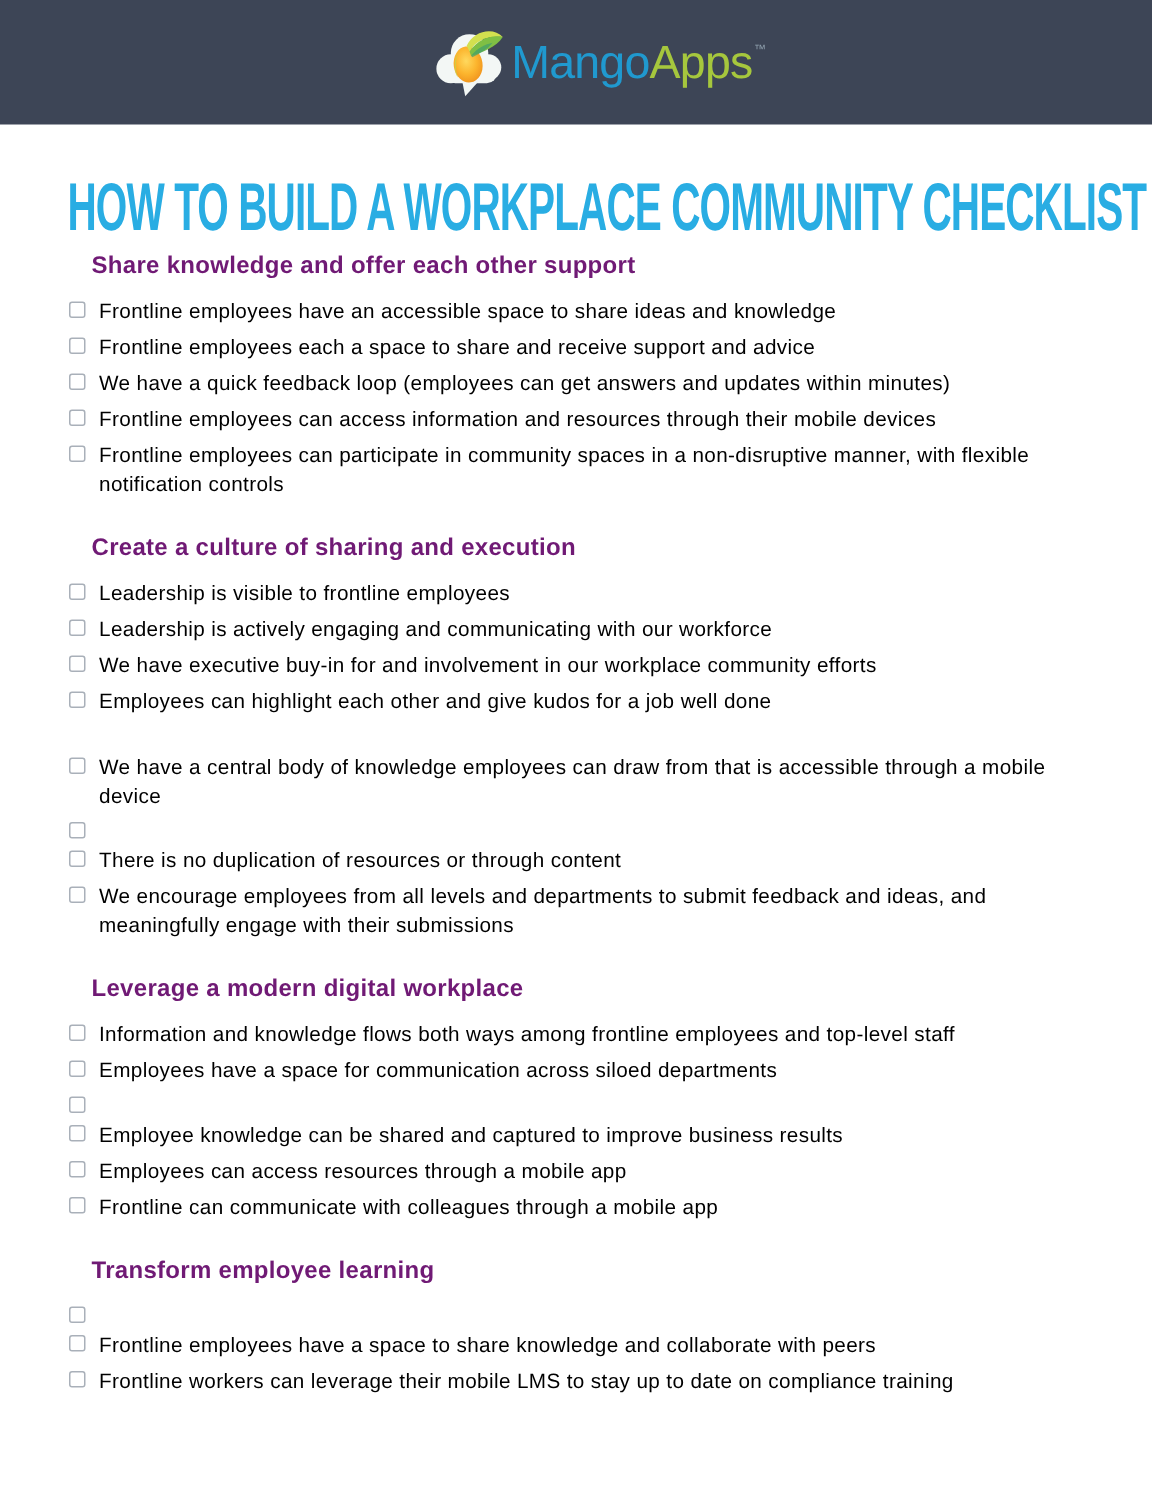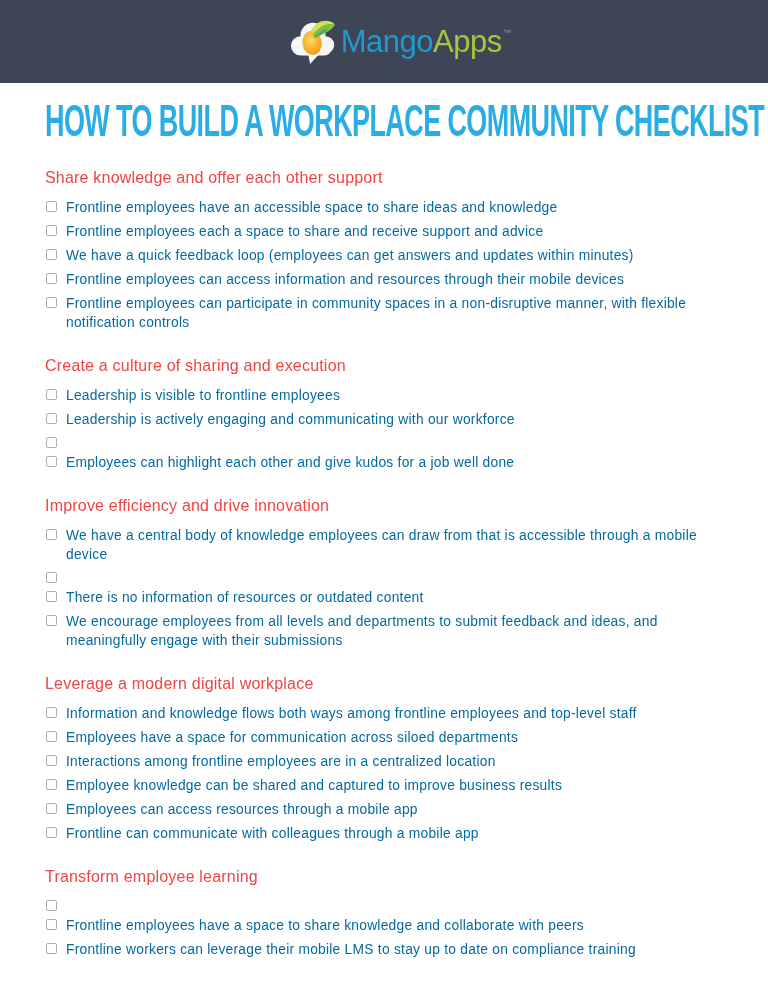--- a/index.html
+++ b/index.html
@@ -41,62 +41,62 @@
     position: relative;
     top: 3px;
     margin-left: 1px;
   }
 
   
   main { padding: 0 43px 0 45px; }
 
   .page-title {
     margin: 0;
-    padding-top: 12px;
+    padding-top: 29px;
     height: 78px;
     overflow: visible;
   }
   .page-title-inner {
     display: inline-block;
     white-space: nowrap;
     font-size: 45px;
     font-weight: bold;
     color: #29ade3;
     letter-spacing: -1px;
     transform: scale(0.60, 1);
     transform-origin: left center;
   }
 
   .section { margin-top: 25px; }
   .section:first-child { margin-top: 8px; }
   .section-heading {
-    margin: 0 0 11px 0;
+    margin: 0 0 11px 16px;
     font-size: 16px;
-    font-weight: normal;
-    color: #ef4444;
+    font-weight: bold;
+    color: #701a75;
     letter-spacing: 0.2px;
   }
   .item {
     display: flex;
     align-items: flex-start;
     margin-bottom: 5px;
   }
   .checkbox {
     flex: 0 0 auto;
     width: 11px;
     height: 11px;
     border: 1.5px solid #a9b0b9;
     border-radius: 2px;
     background: #ffffff;
     margin: 3px 9px 0 1px;
   }
   .item-label {
     font-size: 13.8px;
     line-height: 19px;
-    color: #0369a1;
+    color: #000000;
     letter-spacing: 0.25px;
     max-width: 658px;
   }
 </style>
 </head>
 <body>
 
 <header class="topbar">
   <div class="logo">
     <svg class="logo-icon" viewBox="0 0 52 54" aria-hidden="true">
@@ -160,57 +160,56 @@
         <div class="item">
           <span class="checkbox" role="checkbox" aria-checked="false"></span>
           <span class="item-label">Leadership is visible to frontline employees</span>
         </div>
         <div class="item">
           <span class="checkbox" role="checkbox" aria-checked="false"></span>
           <span class="item-label">Leadership is actively engaging and communicating with our workforce</span>
         </div>
         <div class="item">
           <span class="checkbox" role="checkbox" aria-checked="false"></span>
+          <span class="item-label">We have executive buy-in for and involvement in our workplace community efforts</span>
         </div>
         <div class="item">
           <span class="checkbox" role="checkbox" aria-checked="false"></span>
           <span class="item-label">Employees can highlight each other and give kudos for a job well done</span>
         </div>
       </section>
       <section class="section">
-        <h2 class="section-heading">Improve efficiency and drive innovation</h2>
         <div class="item">
           <span class="checkbox" role="checkbox" aria-checked="false"></span>
           <span class="item-label">We have a central body of knowledge employees can draw from that is accessible through a mobile device</span>
         </div>
         <div class="item">
           <span class="checkbox" role="checkbox" aria-checked="false"></span>
         </div>
         <div class="item">
           <span class="checkbox" role="checkbox" aria-checked="false"></span>
-          <span class="item-label">There is no information of resources or outdated content</span>
+          <span class="item-label">There is no duplication of resources or through content</span>
         </div>
         <div class="item">
           <span class="checkbox" role="checkbox" aria-checked="false"></span>
           <span class="item-label">We encourage employees from all levels and departments to submit feedback and ideas, and meaningfully engage with their submissions</span>
         </div>
       </section>
       <section class="section">
         <h2 class="section-heading">Leverage a modern digital workplace</h2>
         <div class="item">
           <span class="checkbox" role="checkbox" aria-checked="false"></span>
           <span class="item-label">Information and knowledge flows both ways among frontline employees and top-level staff</span>
         </div>
         <div class="item">
           <span class="checkbox" role="checkbox" aria-checked="false"></span>
           <span class="item-label">Employees have a space for communication across siloed departments</span>
         </div>
         <div class="item">
           <span class="checkbox" role="checkbox" aria-checked="false"></span>
-          <span class="item-label">Interactions among frontline employees are in a centralized location</span>
         </div>
         <div class="item">
           <span class="checkbox" role="checkbox" aria-checked="false"></span>
           <span class="item-label">Employee knowledge can be shared and captured to improve business results</span>
         </div>
         <div class="item">
           <span class="checkbox" role="checkbox" aria-checked="false"></span>
           <span class="item-label">Employees can access resources through a mobile app</span>
         </div>
         <div class="item">

